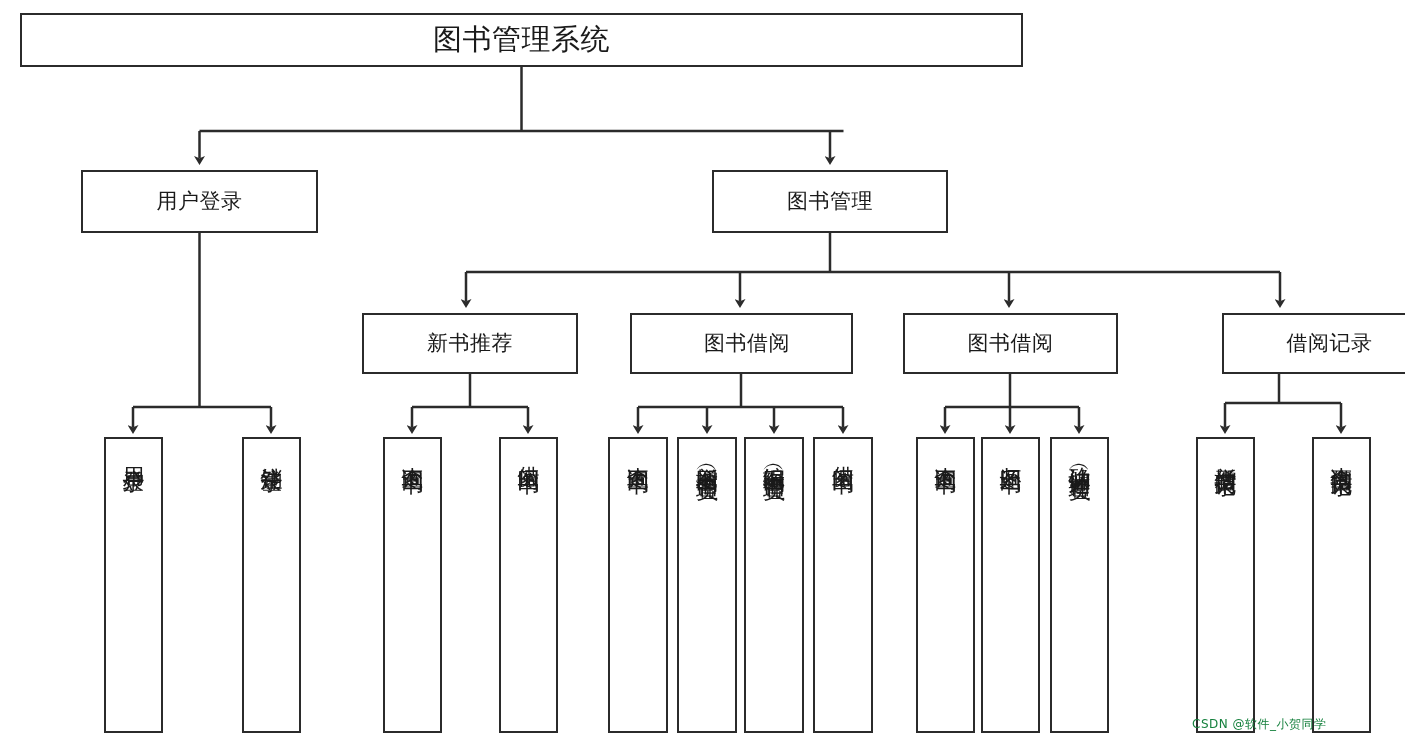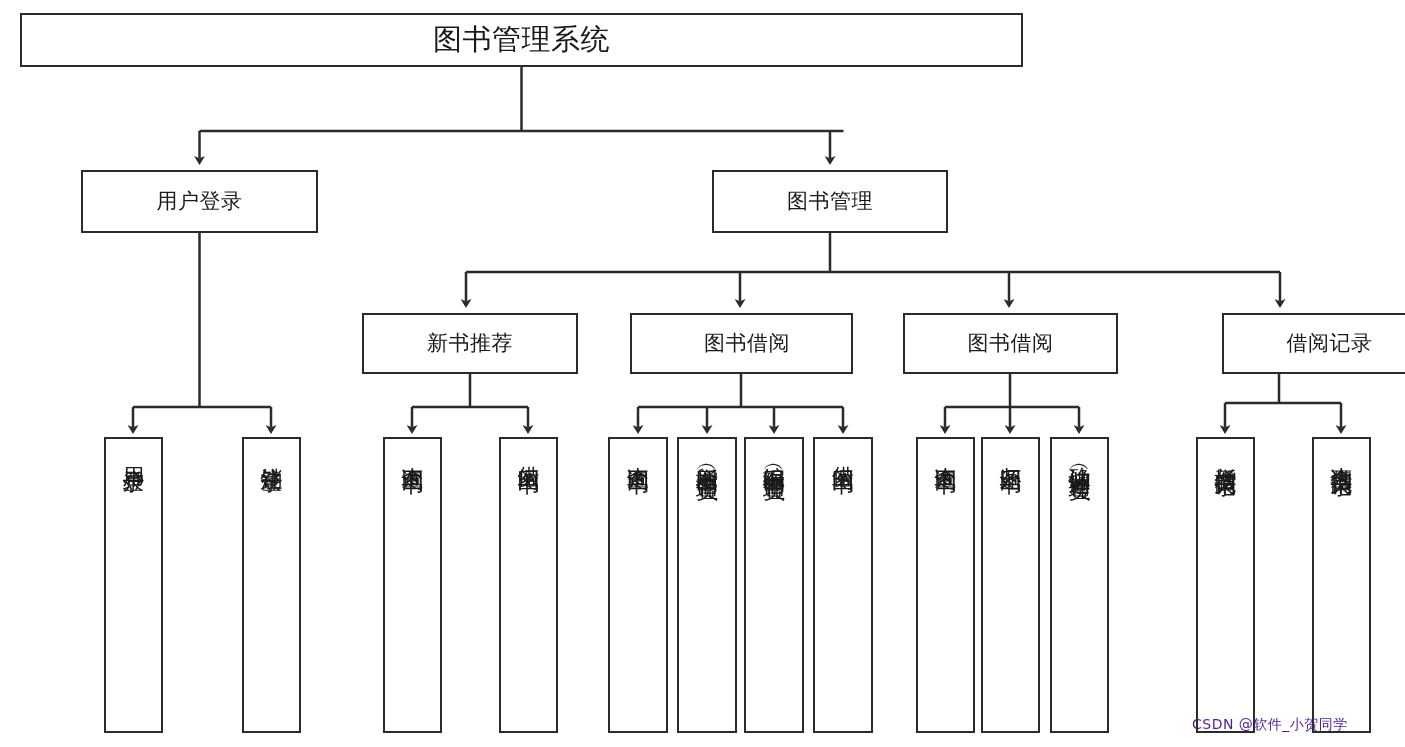--- a/index.html
+++ b/index.html
@@ -58,22 +58,22 @@
   .node-vertical .node-label {
     writing-mode: vertical-rl;
     text-orientation: upright;
     font-size: 22px;
     line-height: 1.08;
     letter-spacing: 2px;
     max-height: 275px;
   }
   .watermark {
     position: absolute;
-    font-size: 14px;
-    color: #4c1d95;
+    font-size: 12px;
+    color: #15803d;
     white-space: nowrap;
     letter-spacing: 0.5px;
     pointer-events: none;
   }
   .conn-line {
     stroke: #2b2b2b;
     stroke-width: 2.5;
     fill: none;
   }
   .conn-arrow {

